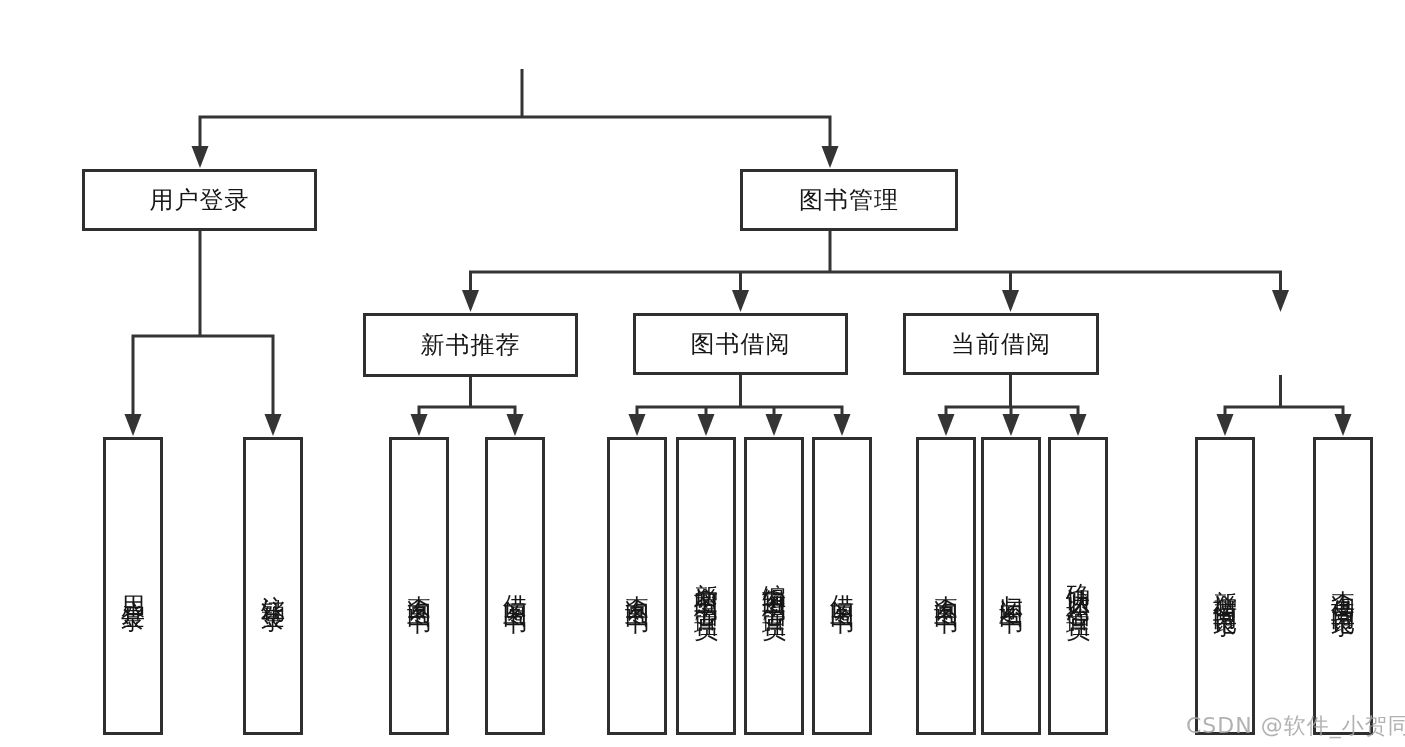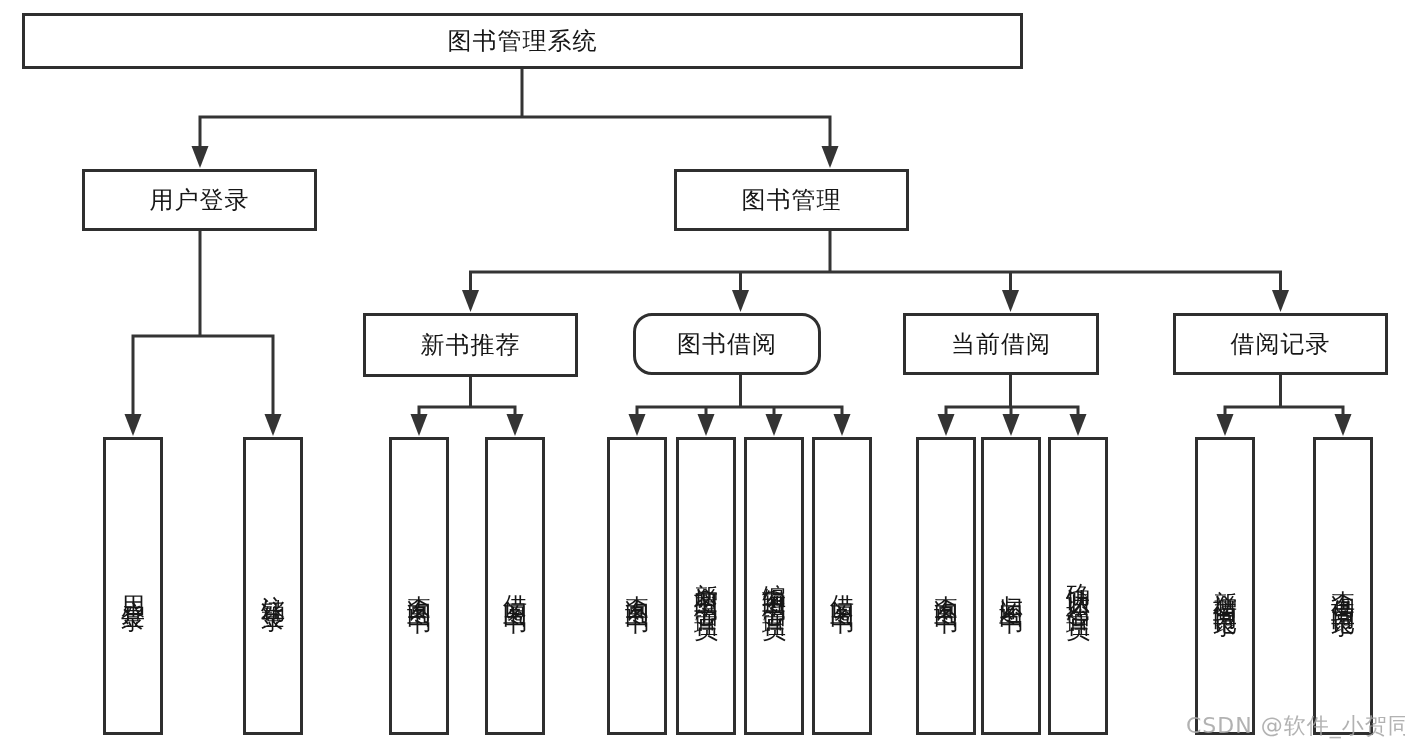--- a/index.html
+++ b/index.html
@@ -95,29 +95,27 @@
       <polygon points="765.5,414 782.5,414 774,436"></polygon>
       <polygon points="833.5,414 850.5,414 842,436"></polygon>
       <polygon points="937.5,414 954.5,414 946,436"></polygon>
       <polygon points="1002.5,414 1019.5,414 1011,436"></polygon>
       <polygon points="1069.5,414 1086.5,414 1078,436"></polygon>
       <polygon points="1216.5,414 1233.5,414 1225,436"></polygon>
       <polygon points="1334.5,414 1351.5,414 1343,436"></polygon>
     </g>
   </svg>
 
-  <div class="node" style="left:22px;top:13px;width:1001px;height:56px;">图书管理系统</div>
 
   <div class="node" style="left:82px;top:169px;width:235px;height:62px;">用户登录</div>
-  <div class="node" style="left:674px;top:169px;width:235px;height:62px;">图书管理</div>
+  <div class="node" style="left:740px;top:169px;width:218px;height:62px;">图书管理</div>
 
   <div class="node" style="left:363px;top:313px;width:215px;height:64px;">新书推荐</div>
-  <div class="node" style="left:633px;top:313px;width:188px;height:62px;border-radius:19px;">图书借阅</div>
+  <div class="node" style="left:633px;top:313px;width:215px;height:62px;">图书借阅</div>
   <div class="node" style="left:903px;top:313px;width:196px;height:62px;">当前借阅</div>
-  <div class="node" style="left:1173px;top:313px;width:215px;height:62px;">借阅记录</div>
 
   <div class="leaf" style="left:103px;">
     <span>用户登录</span>
   </div>
   <div class="leaf" style="left:243px;">
     <span>注销登录</span>
   </div>
 
   <div class="leaf" style="left:389px;">
     <span>查询图书</span>

